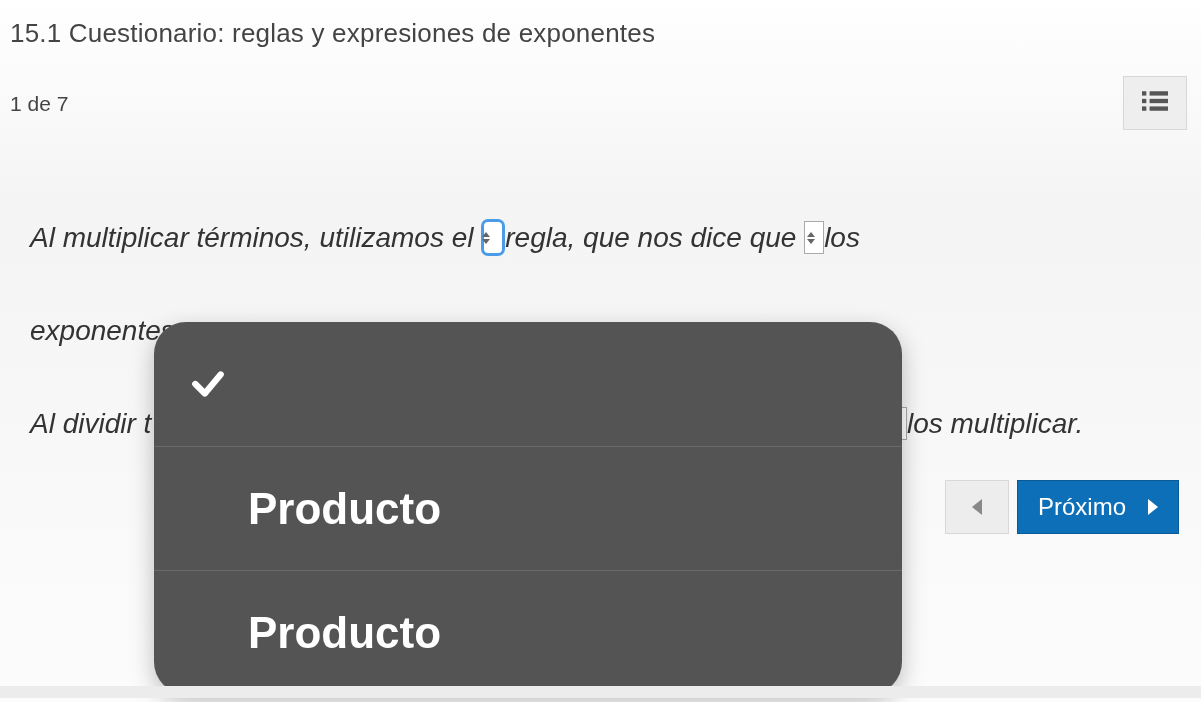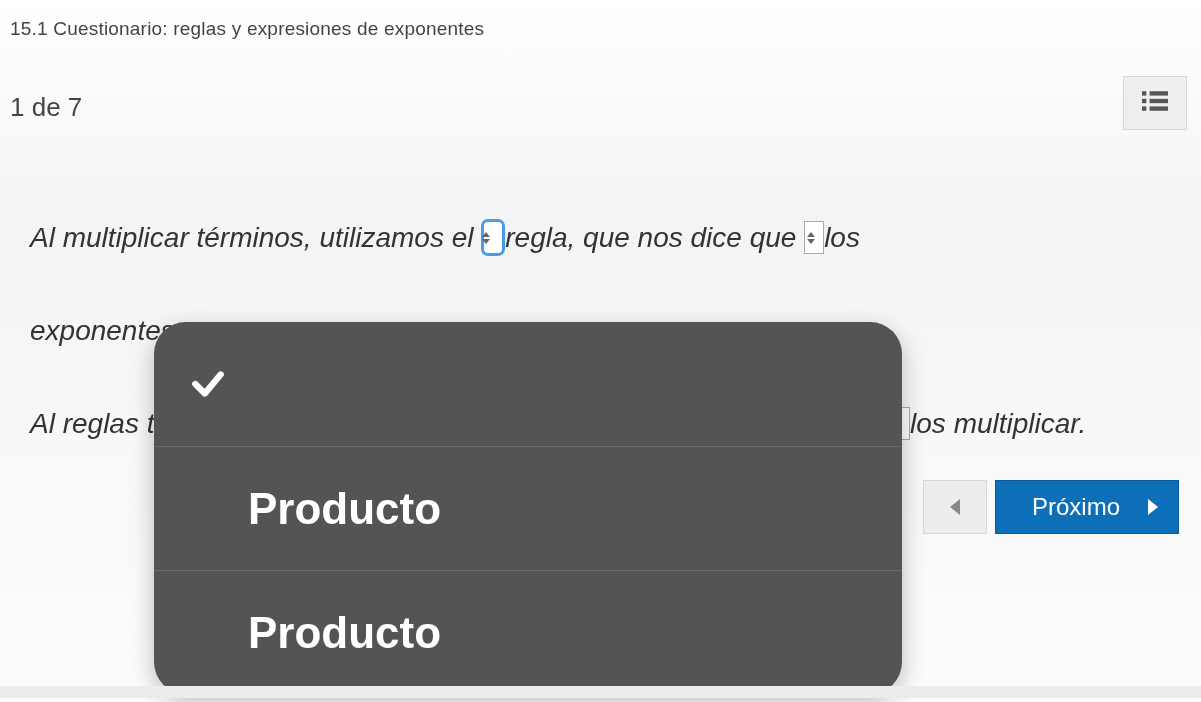--- a/index.html
+++ b/index.html
@@ -7,29 +7,29 @@
   .page {
     width: 1201px;
     height: 702px;
     position: relative;
     background: linear-gradient(to bottom, #ffffff 0%, #f4f4f4 30%, #fcfcfc 100%);
   }
   .title {
     position: absolute;
     top: 18px;
     left: 10px;
-    font-size: 19px;
+    font-size: 26px;
     color: #444;
     letter-spacing: 0.2px;
   }
   .progress {
     position: absolute;
     top: 92px;
     left: 10px;
-    font-size: 26px;
+    font-size: 21px;
     color: #444;
   }
   .list-button {
     position: absolute;
     top: 76px;
     right: 14px;
     width: 64px;
     height: 54px;
     border: 1px solid #d7d7d7;
     background: #eeeeee;
@@ -114,27 +114,27 @@
     cursor: pointer;
   }
   .btn-prev .tri-left {
     width: 0; height: 0;
     border-top: 8px solid transparent;
     border-bottom: 8px solid transparent;
     border-right: 10px solid #888;
   }
   .btn-next {
     height: 54px;
-    padding: 0 20px 0 36px;
+    padding: 0 20px 0 20px;
     background: #0d6fb8;
     color: #fff;
     font-size: 24px;
     display: flex;
     align-items: center;
-    gap: 28px;
+    gap: 22px;
     cursor: pointer;
     border: 1px solid #0a5a97;
   }
   .btn-next .tri-right {
     width: 0; height: 0;
     border-top: 8px solid transparent;
     border-bottom: 8px solid transparent;
     border-left: 10px solid #fff;
   }
 
@@ -223,21 +223,21 @@
         </span>
       </span>
       <span>los</span>
     </div>
 
     <div class="sentence">
       <span>exponentes.</span>
     </div>
 
     <div class="sentence">
-      <span>Al reglas t</span>
+      <span>Al dividir t</span>
       <span style="display:inline-block; width:720px;"></span>
       <span class="dropdown narrow">
         <span class="stepper">
           <span class="tri-up"></span>
             <span class="tri-down"></span>
         </span>
       </span>
       <span>los multiplicar.</span>
     </div>
   </div>

